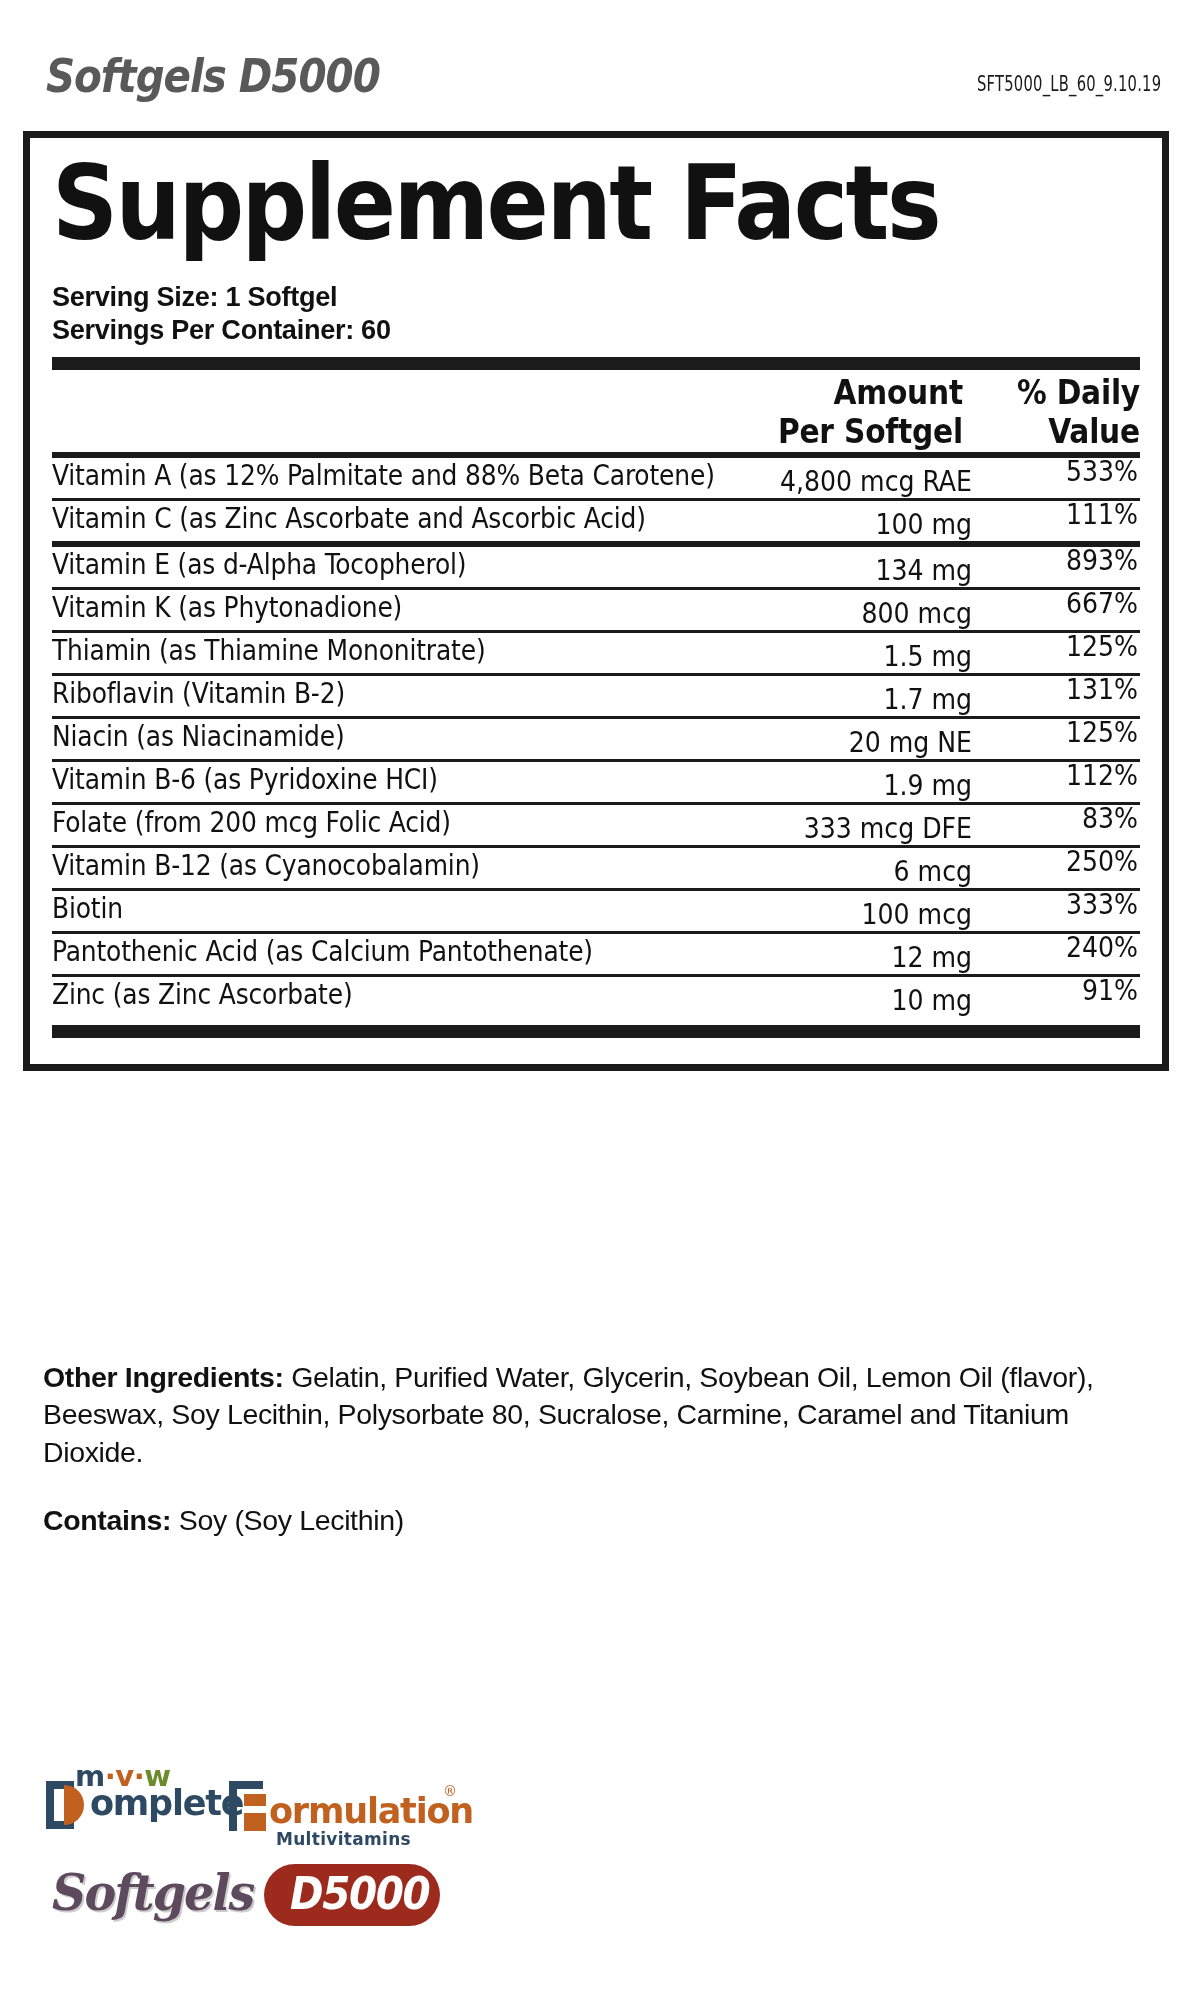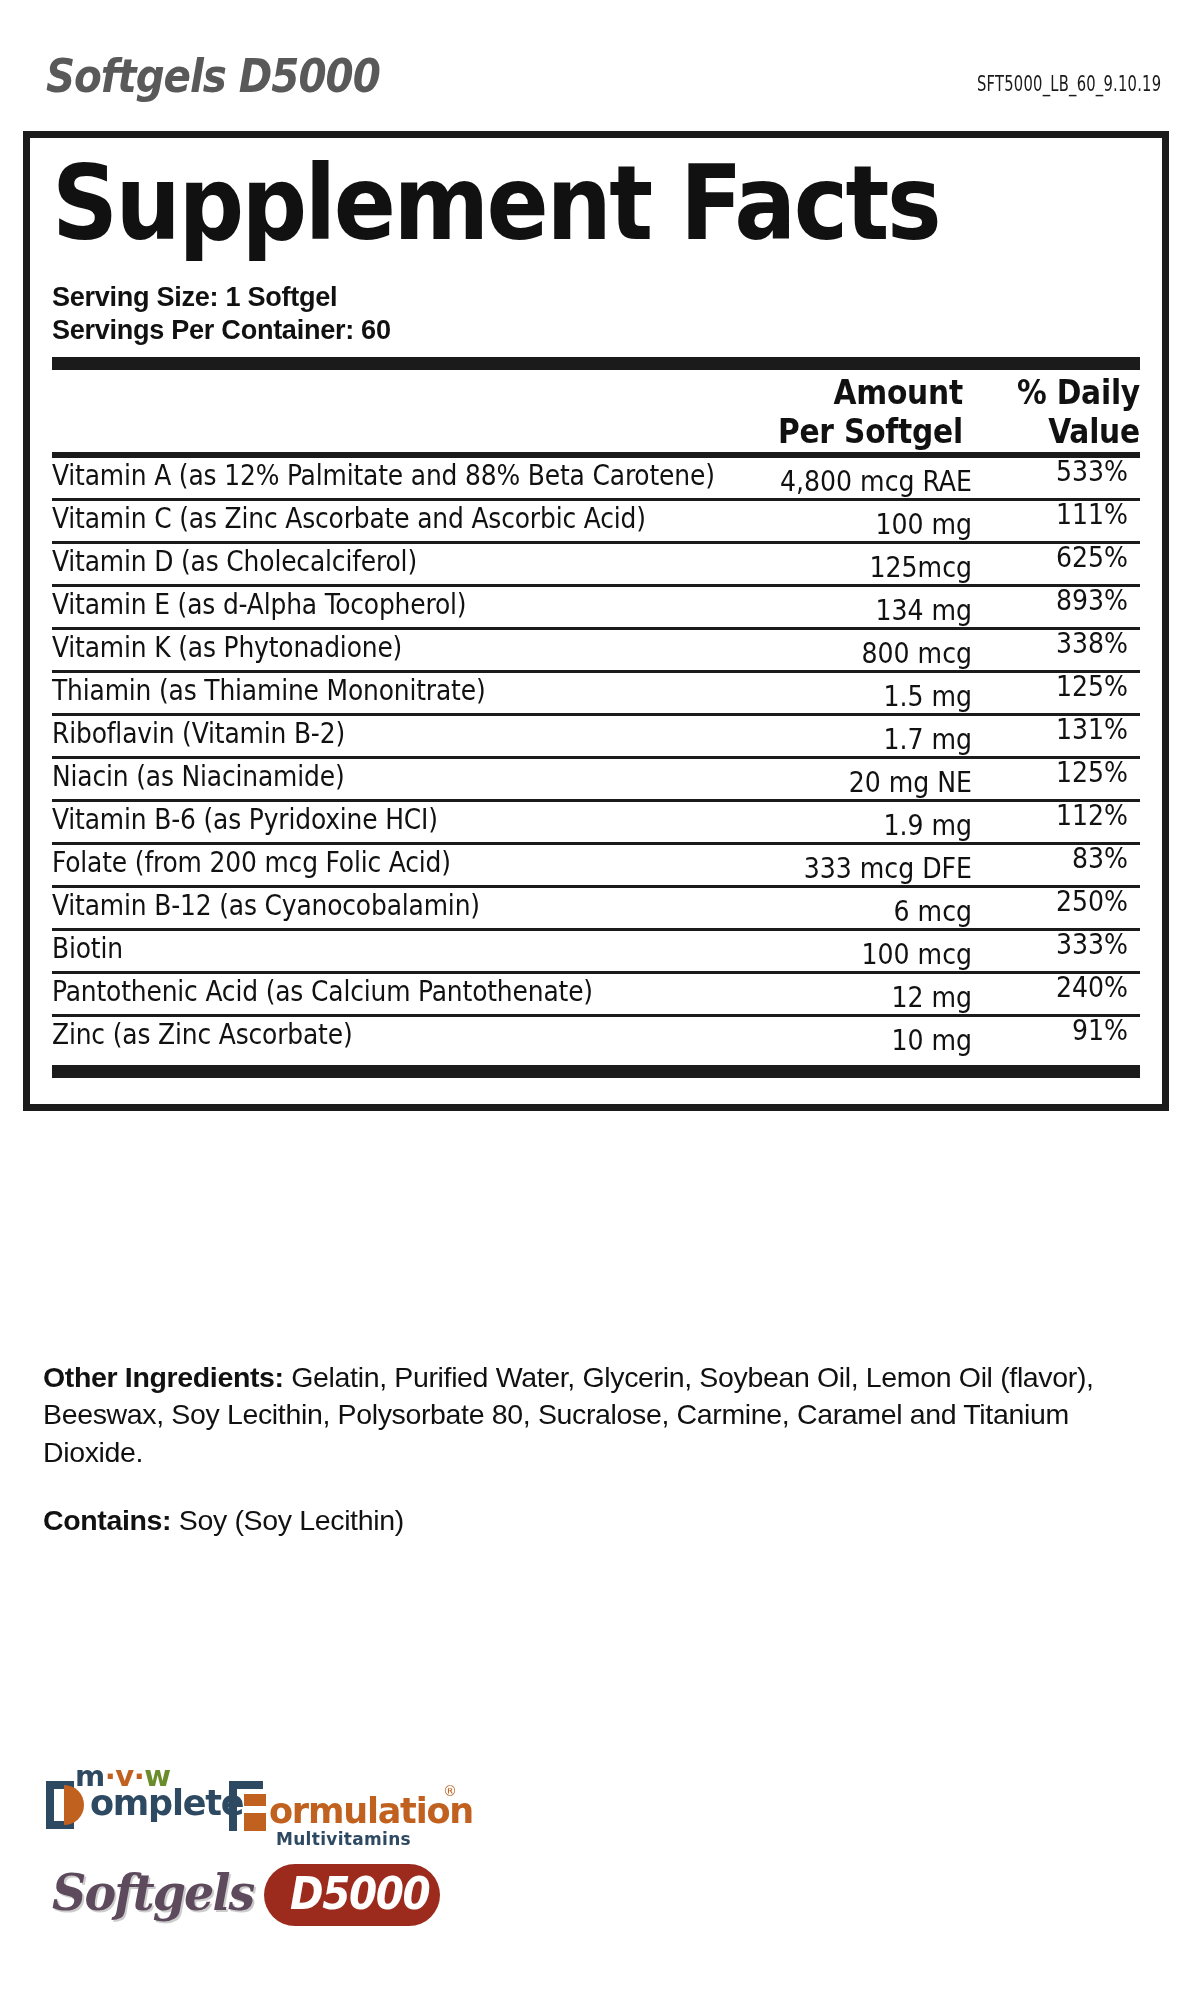--- a/index.html
+++ b/index.html
@@ -152,21 +152,21 @@
     top: 10px;
     font-family: "Liberation Sans Narrow", "DejaVu Sans Condensed", "Liberation Sans", sans-serif;
     font-size: 28px;
     line-height: 1;
     color: #111111;
     text-align: right;
     white-space: nowrap;
   }
   .ndv {
     position: absolute;
-    right: 12px;
+    right: 2px;
     top: 0px;
     font-family: "Liberation Sans Narrow", "DejaVu Sans Condensed", "Liberation Sans", sans-serif;
     font-size: 28px;
     line-height: 1;
     color: #111111;
     text-align: right;
     white-space: nowrap;
   }
 
   #bottom-bar { margin-top: 8px; }
@@ -403,36 +403,31 @@
         <div class="namount">4,800 mcg RAE</div>
         <div class="ndv">533%</div>
       </div>
       <div class="rule-thin"></div>
       <div class="nrow">
         <div class="nname">Vitamin C (as Zinc Ascorbate and Ascorbic Acid)</div>
         <div class="namount">100 mg</div>
         <div class="ndv">111%</div>
       </div>
       <div class="rule-thin"></div>
-      <div class="nrow">
-        <div class="nname">Vitamin D (as Cholecalciferol)</div>
-        <div class="namount">125mcg</div>
-        <div class="ndv">625%</div>
-      </div>
       <div class="rule-thin"></div>
       <div class="nrow">
         <div class="nname">Vitamin E (as d-Alpha Tocopherol)</div>
         <div class="namount">134 mg</div>
         <div class="ndv">893%</div>
       </div>
       <div class="rule-thin"></div>
       <div class="nrow">
         <div class="nname">Vitamin K (as Phytonadione)</div>
         <div class="namount">800 mcg</div>
-        <div class="ndv">338%</div>
+        <div class="ndv">667%</div>
       </div>
       <div class="rule-thin"></div>
       <div class="nrow">
         <div class="nname">Thiamin (as Thiamine Mononitrate)</div>
         <div class="namount">1.5 mg</div>
         <div class="ndv">125%</div>
       </div>
       <div class="rule-thin"></div>
       <div class="nrow">
         <div class="nname">Riboflavin (Vitamin B-2)</div>

